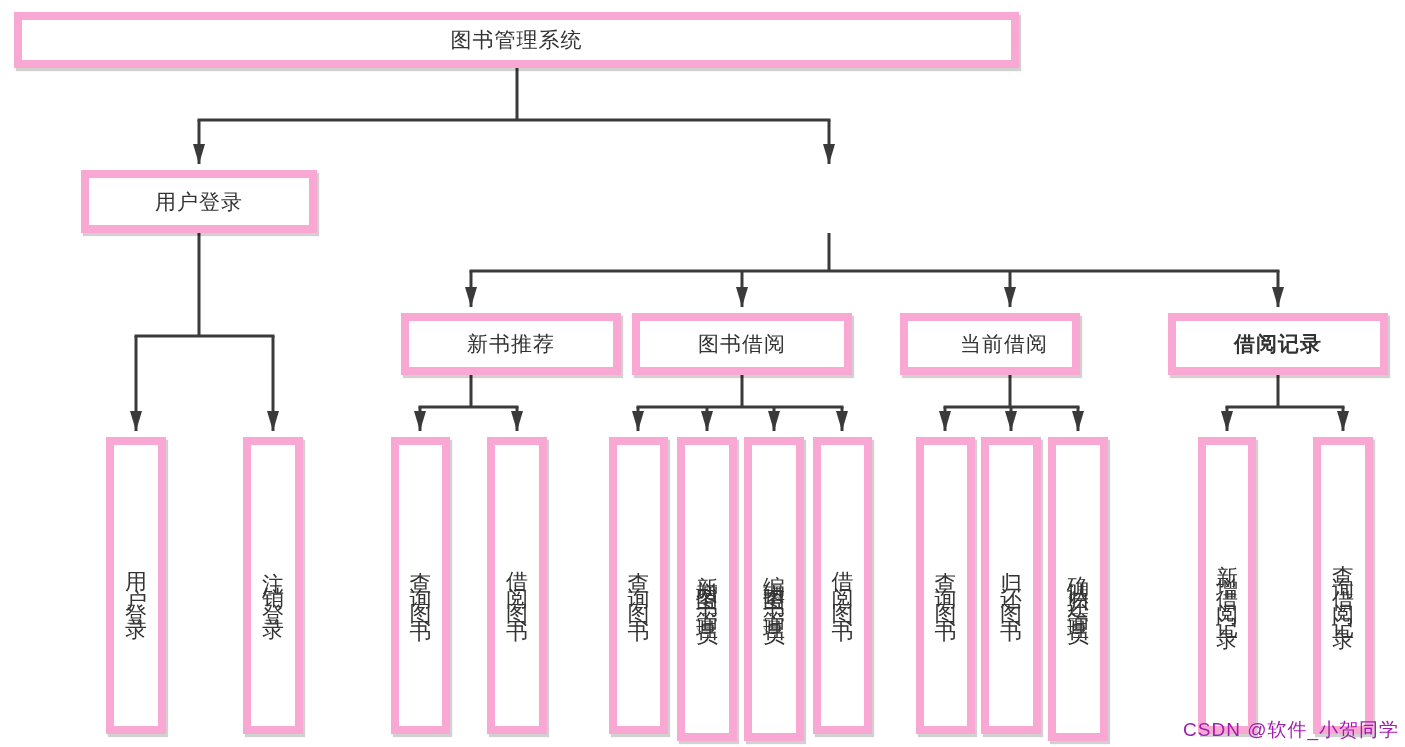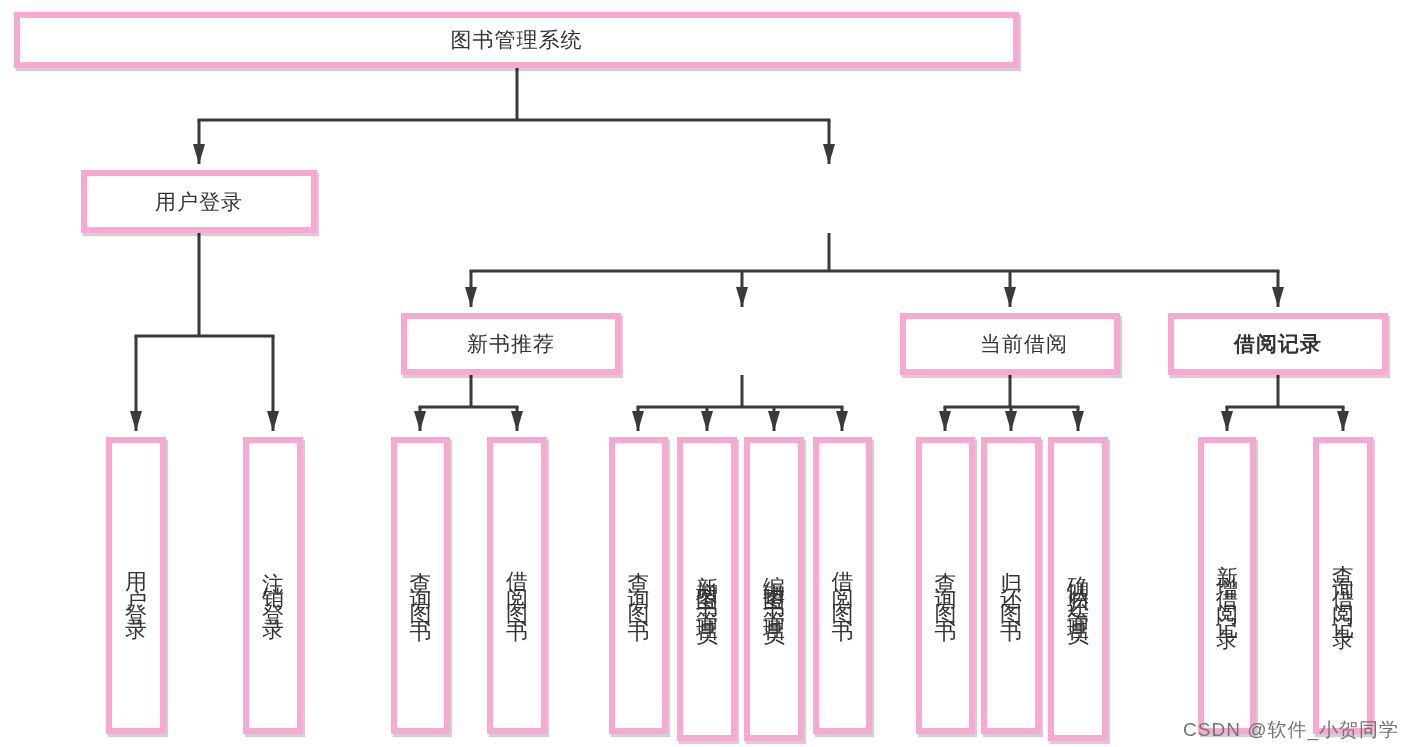--- a/index.html
+++ b/index.html
@@ -1,21 +1,21 @@
 <!DOCTYPE html>
 <html><head>
 <meta charset="utf-8">
 <style>
   html,body{margin:0;padding:0;background:#ffffff;}
   body{font-family:"Liberation Sans", sans-serif;}
   #canvas{position:relative;width:1405px;height:747px;background:#ffffff;overflow:hidden;}
   .box{
     position:absolute;
     background:#ffffff;
-    border:6px solid #f9a8d4;
+    border:8px solid #f9a8d4;
     box-sizing:border-box;
     display:flex;align-items:center;justify-content:center;
     color:#333333;
     box-shadow:2px 3px 1px rgba(0,0,0,0.18);
   }
   .hbox{font-size:21px;letter-spacing:1px;}
   .leaf{font-size:22px;}
   .vtext{
     writing-mode:vertical-rl;
     text-orientation:mixed;
@@ -24,21 +24,21 @@
   }
   .ls16{letter-spacing:16px;}
   .ls13{letter-spacing:13px;}
   .ls7{letter-spacing:7px;}
   #wires{position:absolute;left:0;top:0;width:1405px;height:747px;}
   #watermark{
     position:absolute;
     right:6px;
     bottom:4px;
     font-size:19px;
-    color:#737373;
+    color:#a21caf;
     letter-spacing:1px;
   }
 </style>
 </head>
 <body>
 
 <div id="canvas">
 
   <svg id="wires" width="1405" height="747" viewBox="0 0 1405 747" fill="none" stroke="#3a3a3a" stroke-width="3">
     <defs>
@@ -79,21 +79,22 @@
     <path d="M1278,375 V407 M1225.5,407 H1344.5"></path>
     <line x1="1227" y1="407" x2="1227" y2="431" marker-end="url(#arrow)"></line>
     <line x1="1343" y1="407" x2="1343" y2="431" marker-end="url(#arrow)"></line>
   </svg>
 
   <div class="box hbox" style="left:14px;top:12px;width:1005px;height:56px;">图书管理系统</div>
 
   <div class="box hbox" style="left:81px;top:170px;width:236px;height:63px;">用户登录</div>
 
   <div class="box hbox" style="left:361px;top:313px;width:220px;height:62px;margin-left:40px;">新书推荐</div>
-  <div class="box hbox" style="left:900px;top:313px;width:220px;height:62px;padding-left:28px;">当前借阅</div>
+  <div class="box hbox" style="left:632px;top:313px;width:220px;height:62px;">图书借阅</div>
+  <div class="box hbox" style="left:900px;top:313px;width:180px;height:62px;padding-left:28px;">当前借阅</div>
   <div class="box hbox" style="left:1168px;top:313px;width:220px;height:62px;font-weight:bold;">借阅记录</div>
 
   <div class="box leaf" style="left:106px;top:437px;width:60px;height:297px;">
     <span class="vtext ls16">用户登录</span>
   </div>
   <div class="box leaf" style="left:243px;top:437px;width:60px;height:297px;">
     <span class="vtext ls16">注销登录</span>
   </div>
 
   <div class="box leaf" style="left:391px;top:437px;width:59px;height:297px;">

